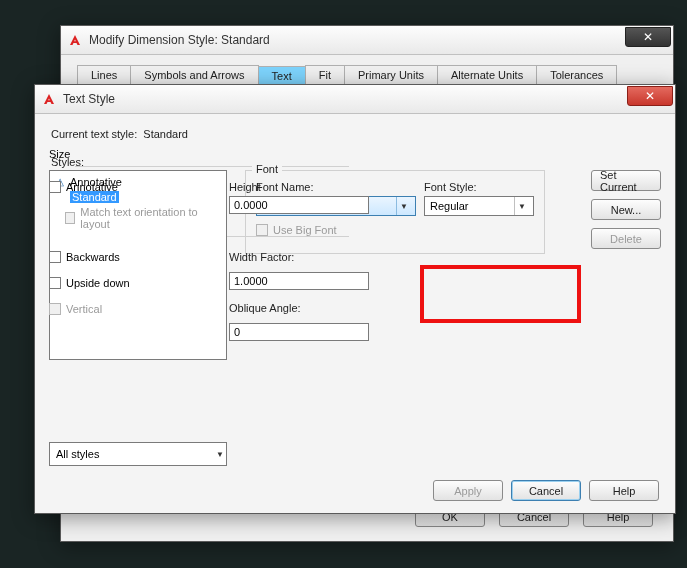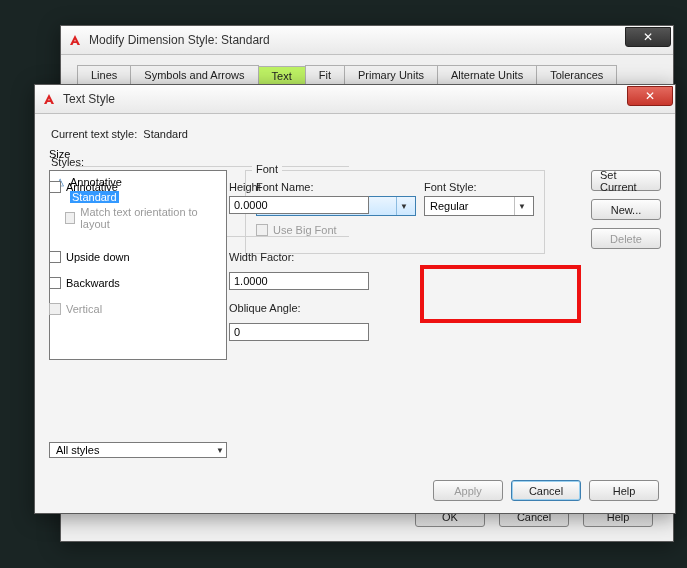--- a/index.html
+++ b/index.html
@@ -64,21 +64,21 @@
   #win-back .tab {
     padding:3px 13px;
     border:1px solid #b0b0b0;
     border-bottom:none;
     background:#f0f0f0;
     margin-right:-1px;
     font-size:11px;
     color:#222;
   }
   #win-back .tab.active {
-    background:#bef264;
+    background:#7dd3fc;
     position:relative;
     top:1px;
     padding-top:3px;
   }
   #win-back .bottom-buttons {
     position:absolute;
     right:20px; bottom:14px;
     display:flex; gap:14px;
   }
   .btn {
@@ -116,21 +116,21 @@
     width:178px; height:190px;
     border:1px solid #7a7a7a;
     background:#fff;
     padding:3px 4px;
     box-sizing:border-box;
   }
   .styles-list .row { display:flex; align-items:center; gap:4px; height:15px;}
   .row .sm-icon { width:12px; text-align:center; color:#2a6fb0; font-size:10px;}
   .row.sel span.txt { background:#3399ff; color:#fff; padding:0 2px;}
   .filter {
-    position:absolute; left:14px; top:328px; width:178px; height:16px;
+    position:absolute; left:14px; top:328px; width:178px; height:24px;
     border:1px solid #7a7a7a; background:#fff;
     display:flex; align-items:center; justify-content:space-between;
     padding:0 2px 0 6px; box-sizing:border-box;
   }
   .filter .chev { font-size:8px; color:#333; }
   .preview {
     position:absolute; left:14px; top:355px; width:178px; height:78px;
     border:1px solid #7a7a7a; background:#fff;
     display:flex; align-items:center; justify-content:center;
     font-family: Arial, sans-serif; font-size:30px; color:#000;
@@ -310,25 +310,25 @@
 
     <div class="redbox"></div>
 
     <div id="grp-eff">
       <span class="legend">Effects</span>
       <div class="rule"></div>
       <div class="inner">
         <div class="col1">
           <div class="cb">
             <span class="box"></span>
+            <span>Backwards</span>
+          </div>
+          <div class="cb">
+            <span class="box"></span>
             <span>Upside down</span>
-          </div>
-          <div class="cb">
-            <span class="box"></span>
-            <span>Backwards</span>
           </div>
           <div class="cb disabled">
             <span class="box"></span>
             <span>Vertical</span>
           </div>
         </div>
         <div class="col2">
           <span class="sublabel">Width Factor:</span>
           <input class="txtin" value="1.0000" style="">
           <span class="sublabel" style="margin-top:6px;">Oblique Angle:</span>

